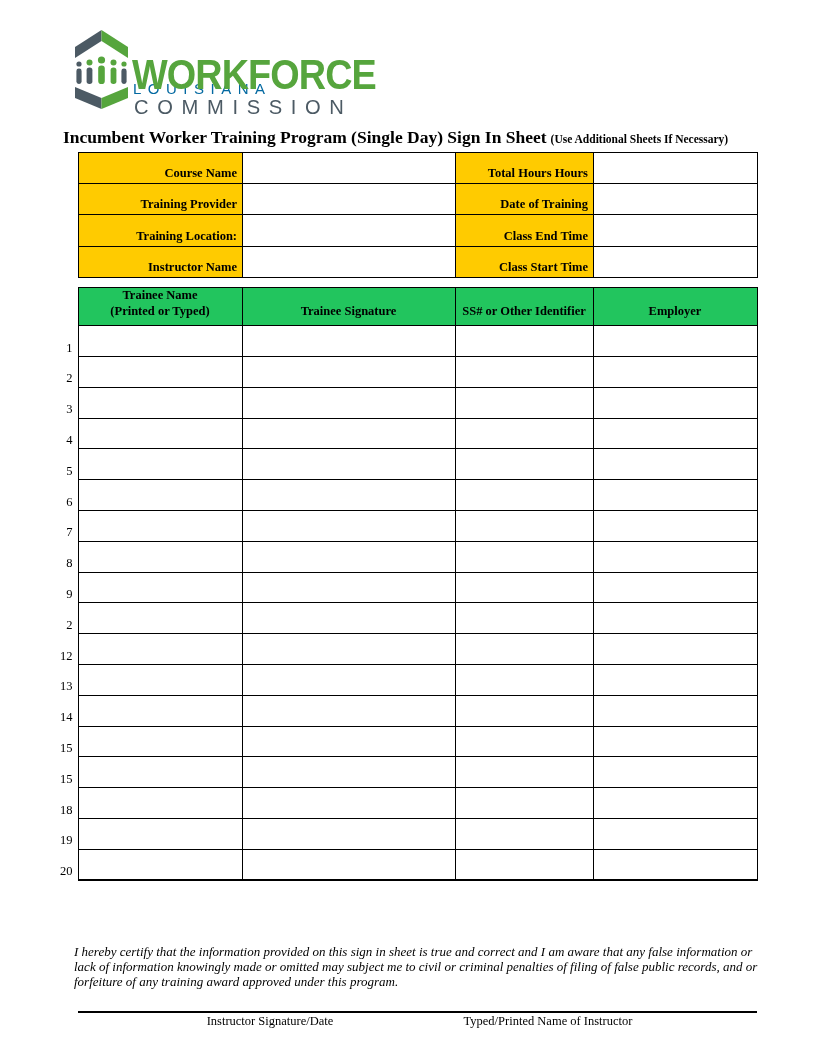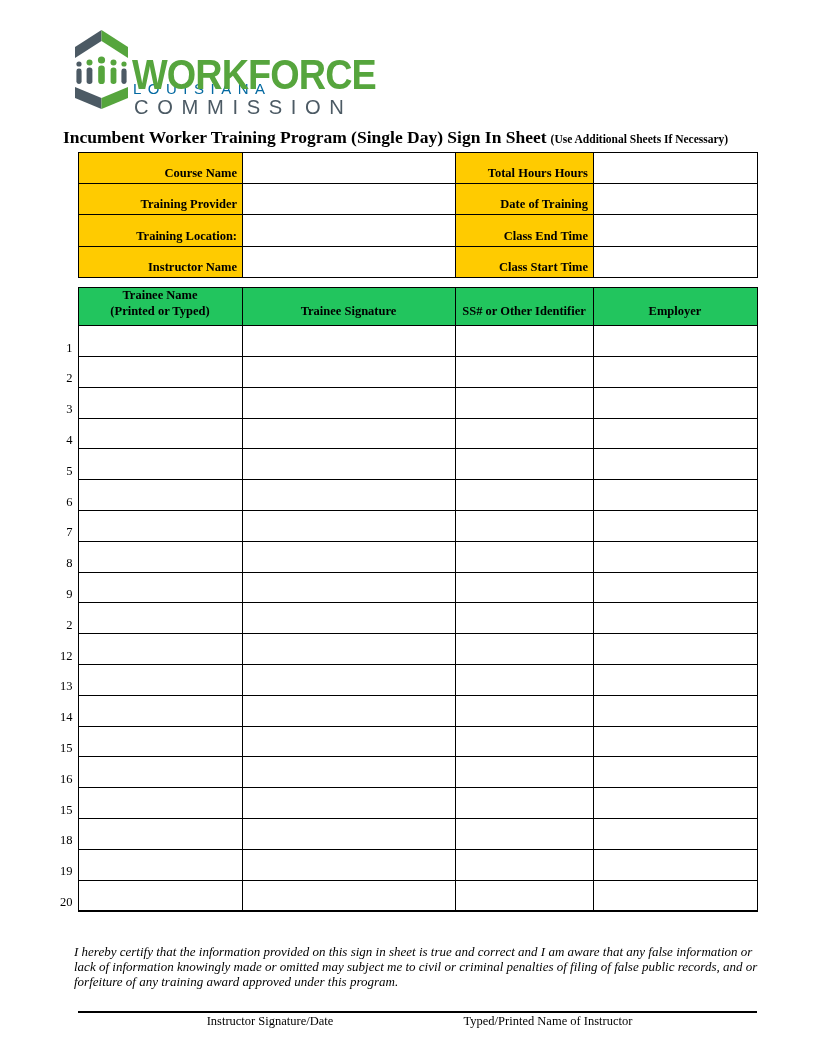--- a/index.html
+++ b/index.html
@@ -277,27 +277,20 @@
         <td class="s-cell"></td>
       </tr>
       <tr>
         <td class="row-num">15</td>
         <td class="s-cell"></td>
         <td class="s-cell"></td>
         <td class="s-cell"></td>
         <td class="s-cell"></td>
       </tr>
       <tr>
-        <td class="row-num">16</td>
-        <td class="s-cell"></td>
-        <td class="s-cell"></td>
-        <td class="s-cell"></td>
-        <td class="s-cell"></td>
-      </tr>
-      <tr>
         <td class="row-num">15</td>
         <td class="s-cell"></td>
         <td class="s-cell"></td>
         <td class="s-cell"></td>
         <td class="s-cell"></td>
       </tr>
       <tr>
         <td class="row-num">18</td>
         <td class="s-cell"></td>
         <td class="s-cell"></td>

